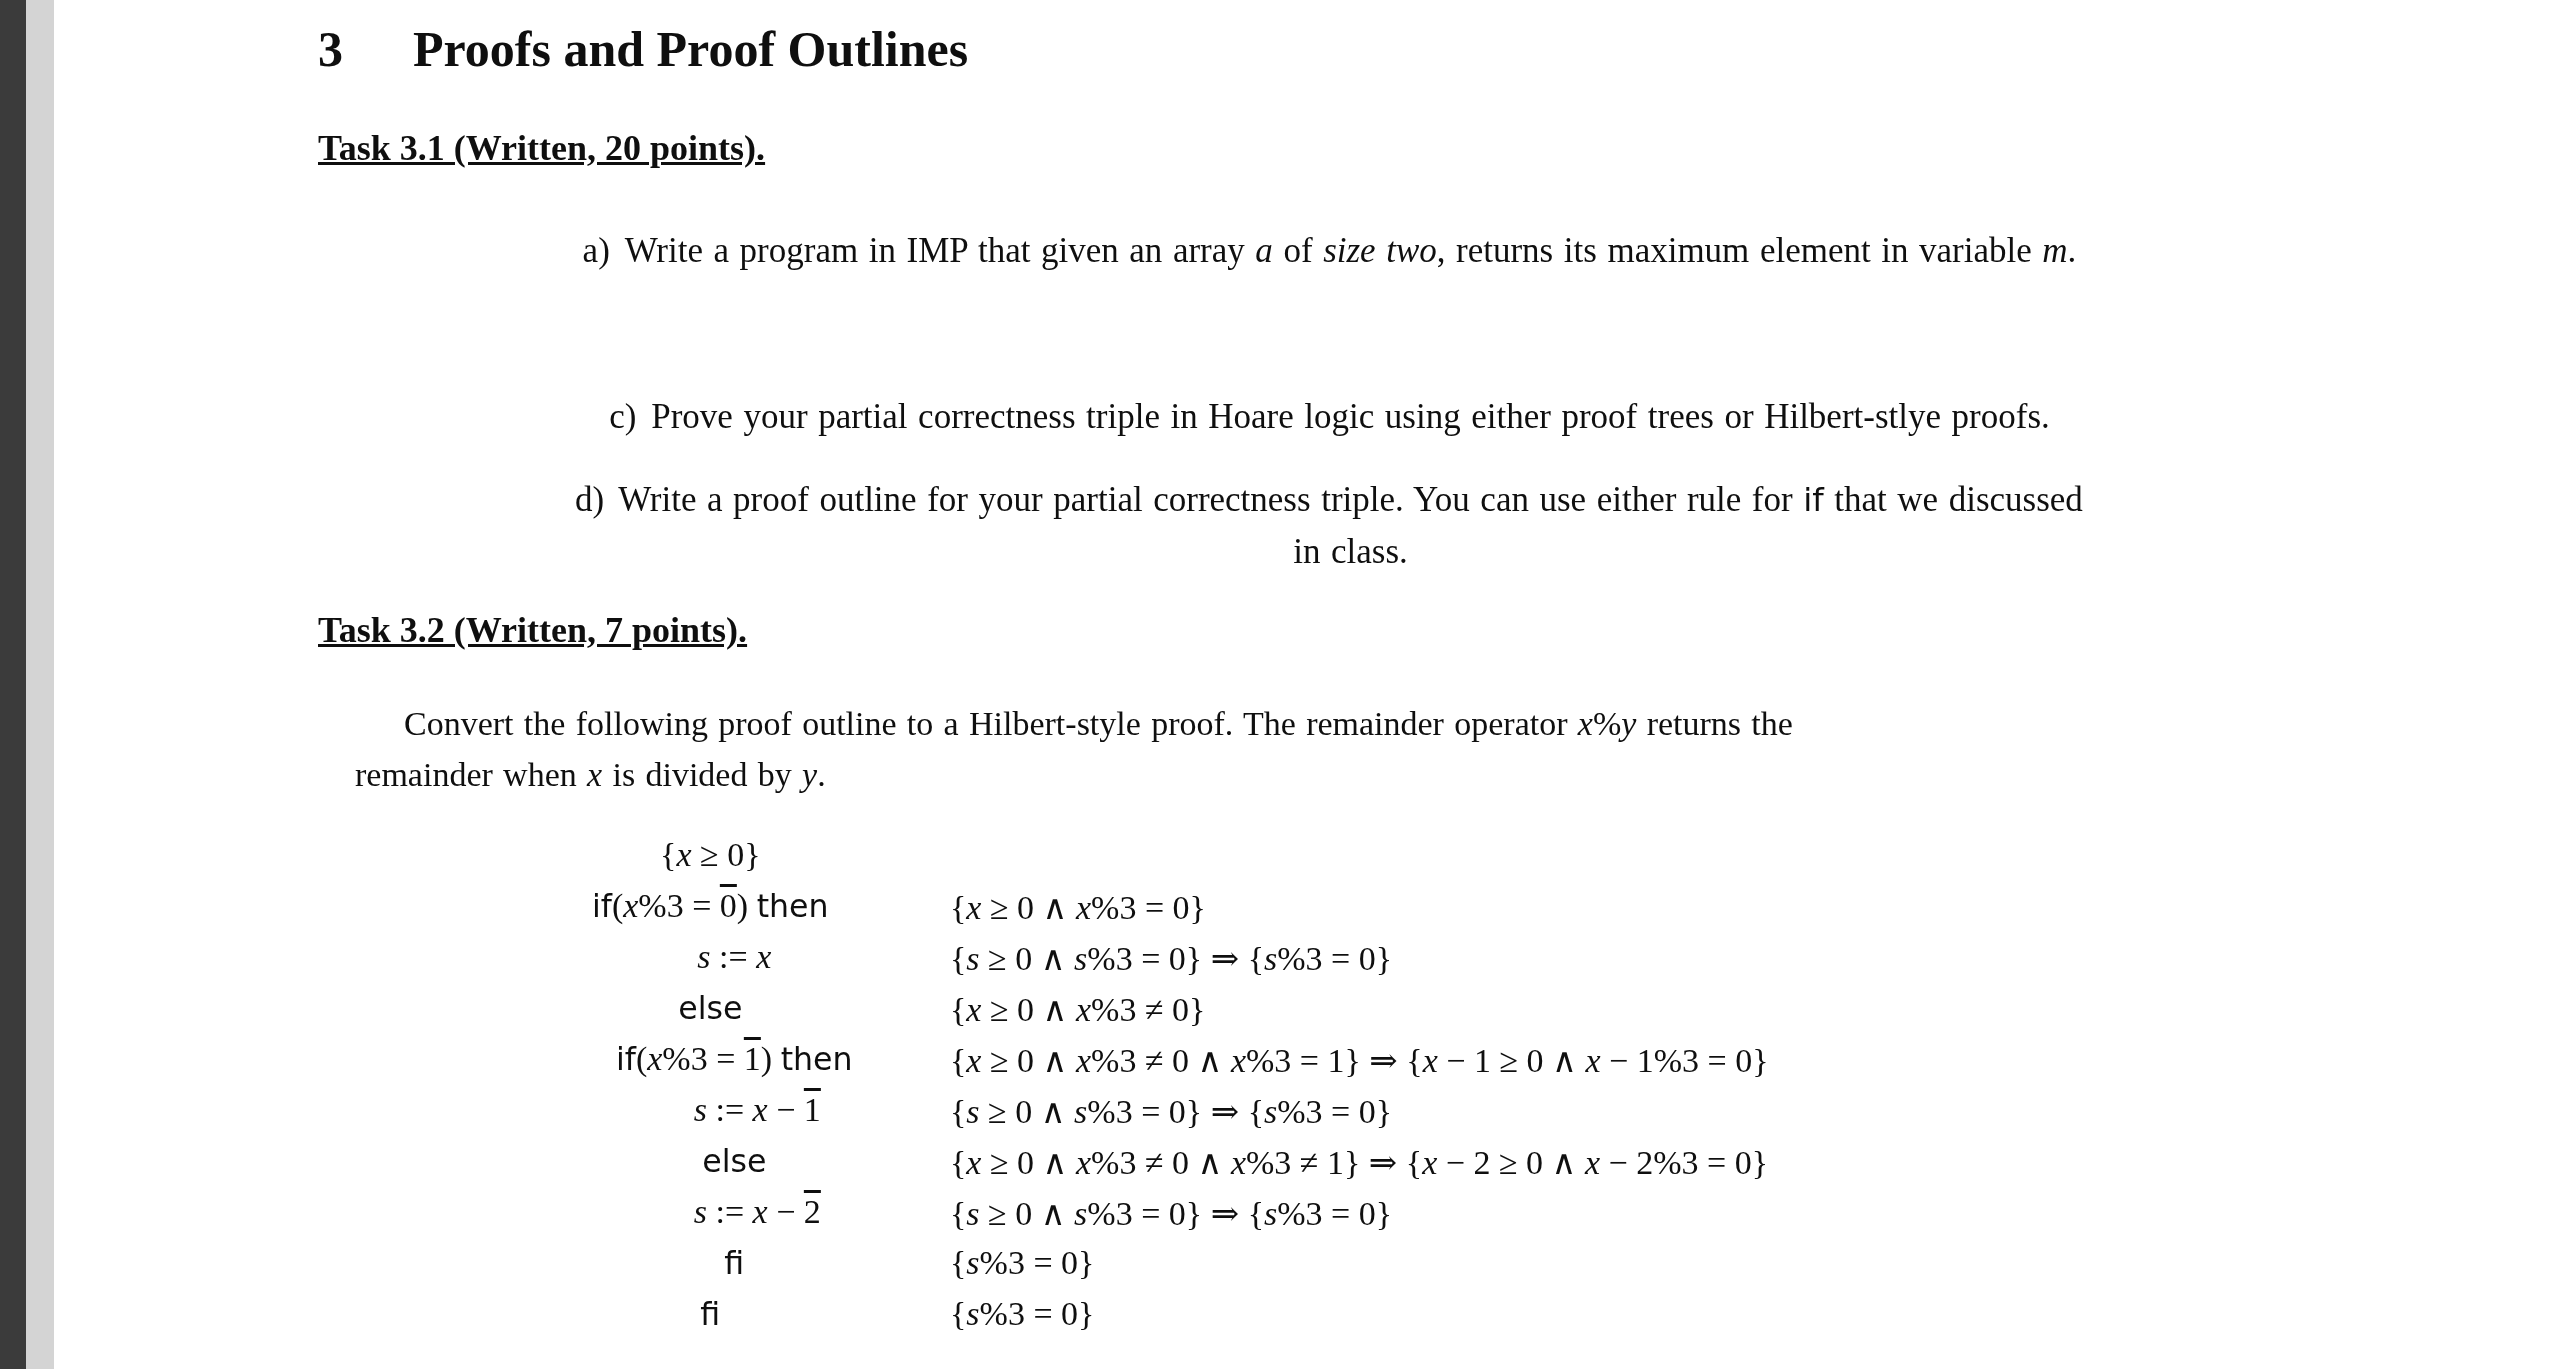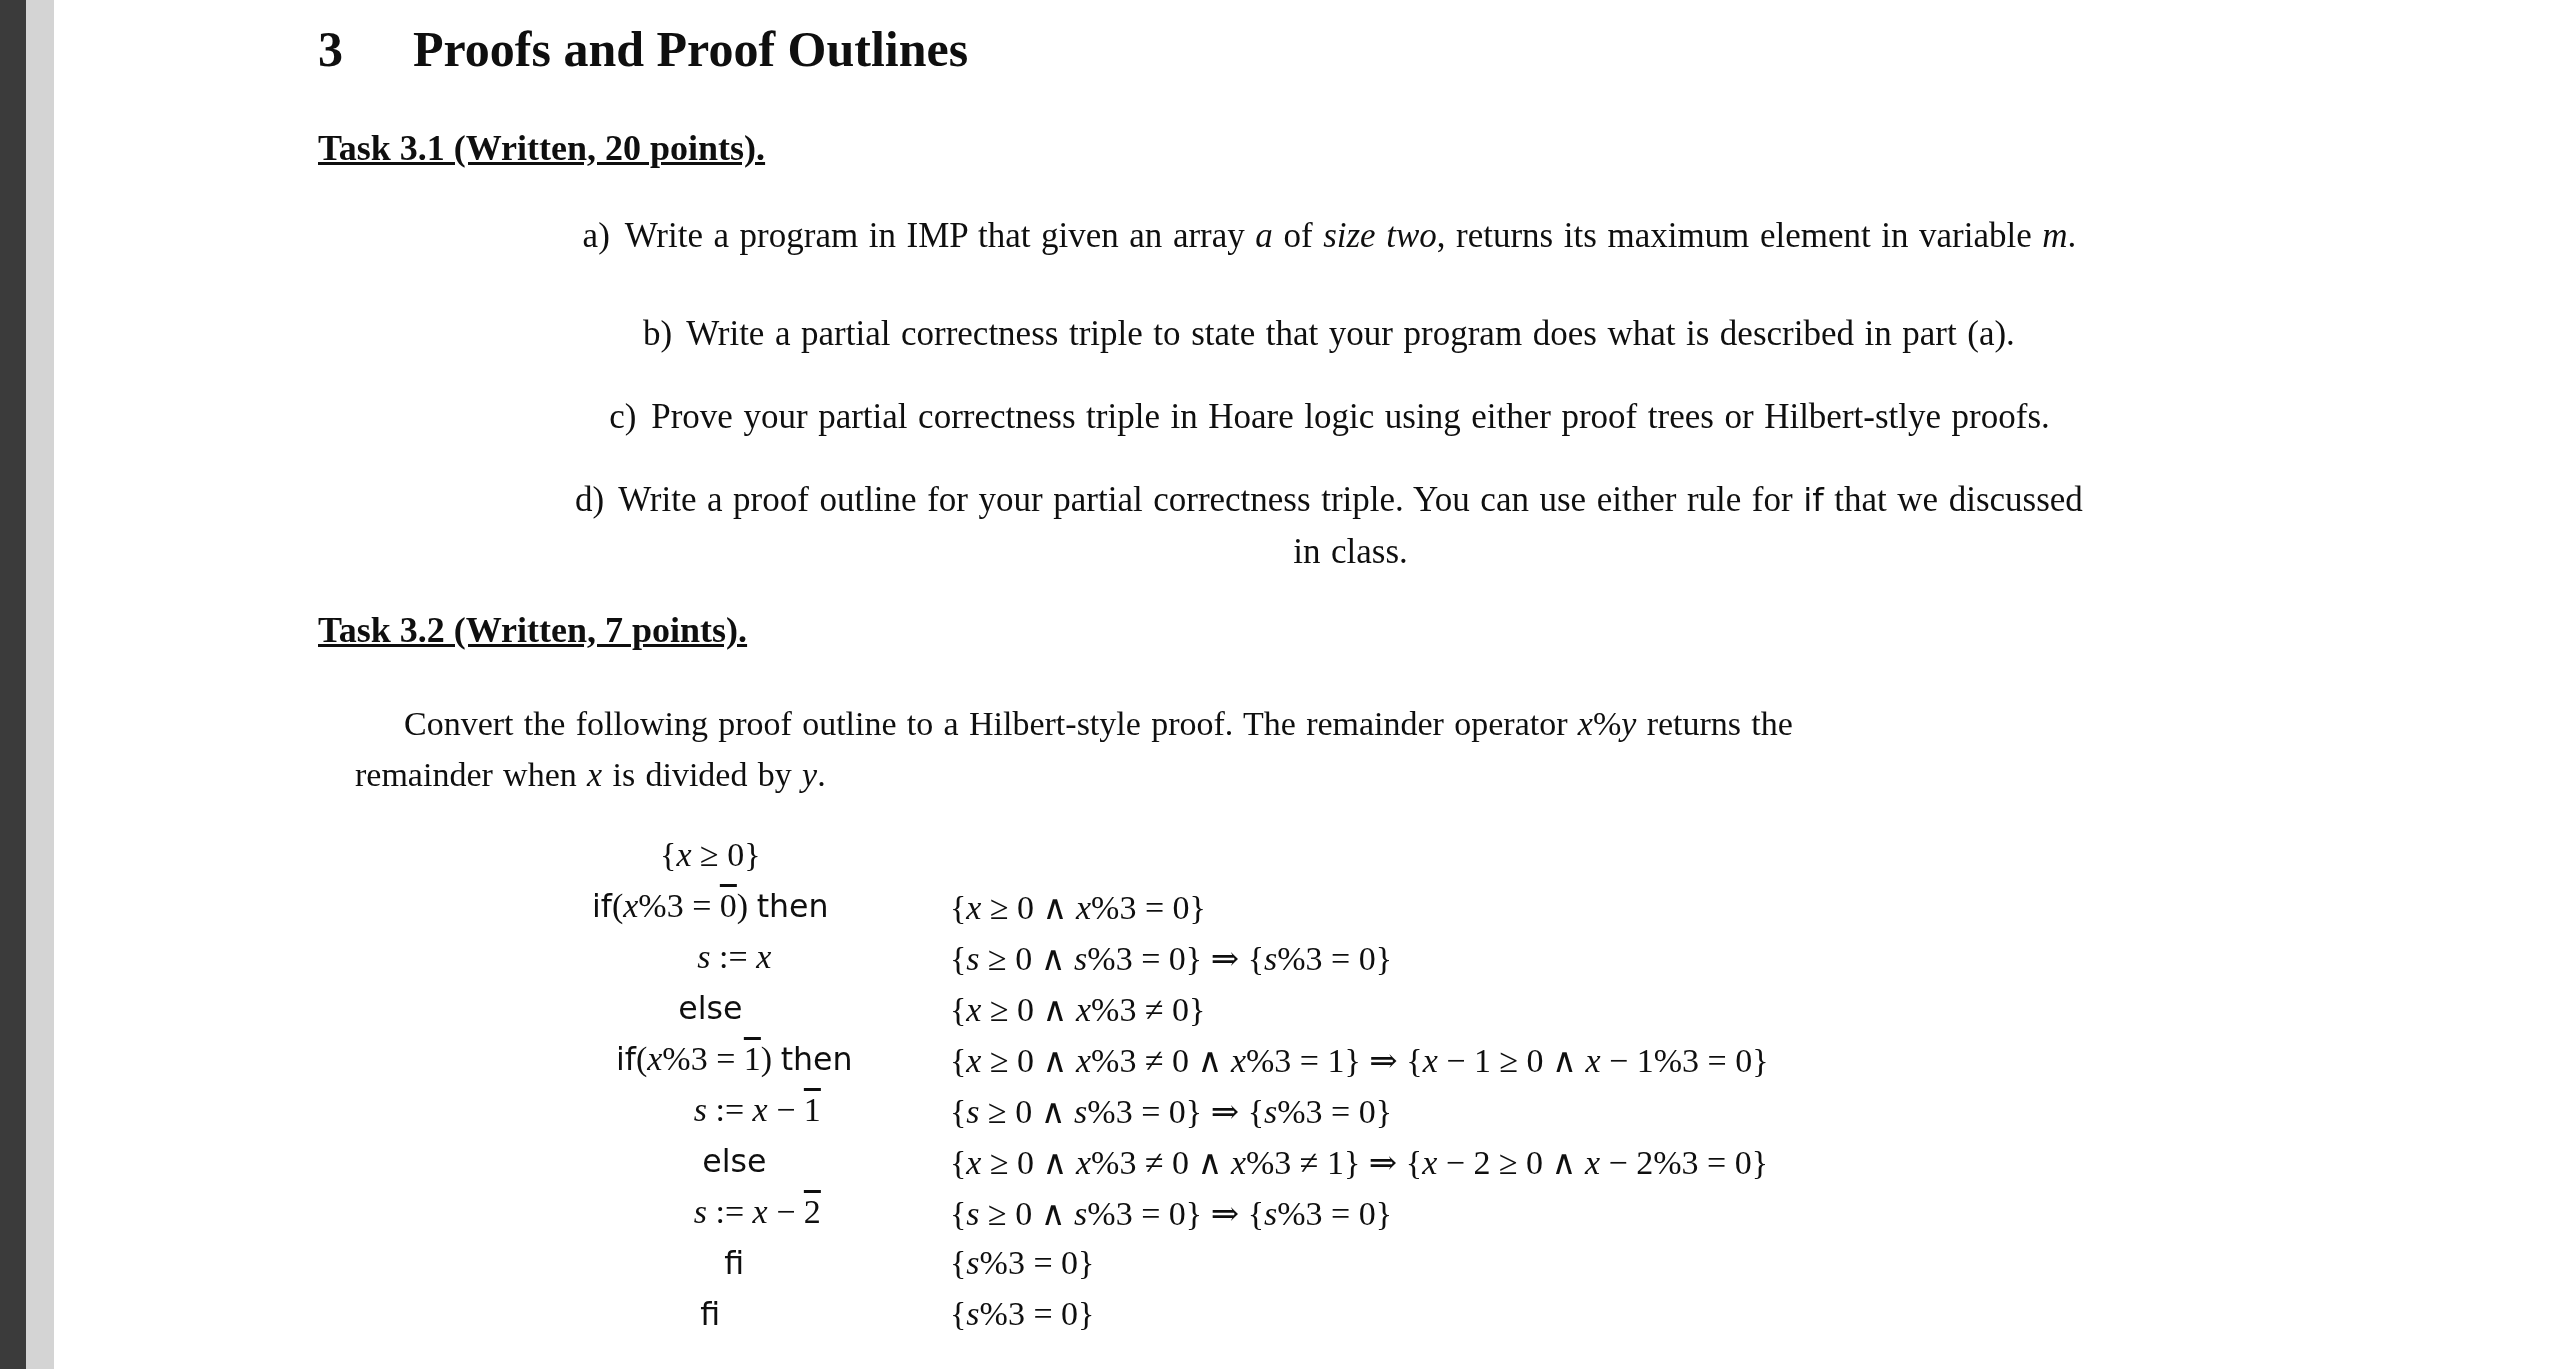--- a/index.html
+++ b/index.html
@@ -30,21 +30,21 @@
   }
   .t31 { top: 127px; }
   .t32 { top: 609px; }
 
   .list-item {
     position: absolute; left: 358px; width: 1928px;
     font-size: 35px; line-height: 51px;
     padding-left: 57px; word-spacing: 1.8px;
   }
   .item-label { display: inline-block; width: 57px; margin-left: -57px; }
-  .li-a { top: 210px; }
+  .li-a { top: 225px; }
   .li-b { top: 308px; }
   .li-c { top: 391px; }
   .li-d { top: 474px; }
 
   .para-line {
     position: absolute; font-size: 34px; line-height: 51px;
     white-space: nowrap; word-spacing: 1.8px;
   }
   .p1 { left: 404px; top: 698px; }
   .p2 { left: 355px; top: 749px; }
@@ -76,23 +76,20 @@
   <div class="page">
 
     <h1 class="section-heading">
       <span class="sec-num">3</span><span class="sec-title">Proofs and Proof Outlines</span>
     </h1>
 
     <h2 class="task-heading t31">Task 3.1 (Written, 20 points).</h2>
 
     <div class="list-item li-a">
       <span class="item-label">a)</span><span class="item-text">Write a program in IMP that given an array <i>a</i> of <i>size two</i>, returns its maximum element in variable <i>m</i>.</span>
-    </div>
-    <div class="list-item li-b">
-      <span class="item-label">b)</span><span class="item-text">Write a partial correctness triple to state that your program does what is described in part (a).</span>
     </div>
     <div class="list-item li-c">
       <span class="item-label">c)</span><span class="item-text">Prove your partial correctness triple in Hoare logic using either proof trees or Hilbert-stlye proofs.</span>
     </div>
     <div class="list-item li-d">
       <span class="item-label">d)</span><span class="item-text">Write a proof outline for your partial correctness triple. You can use either rule for <span class="kw">if</span> that we discussed<br>in class.</span>
     </div>
 
     <h2 class="task-heading t32">Task 3.2 (Written, 7 points).</h2>
 

